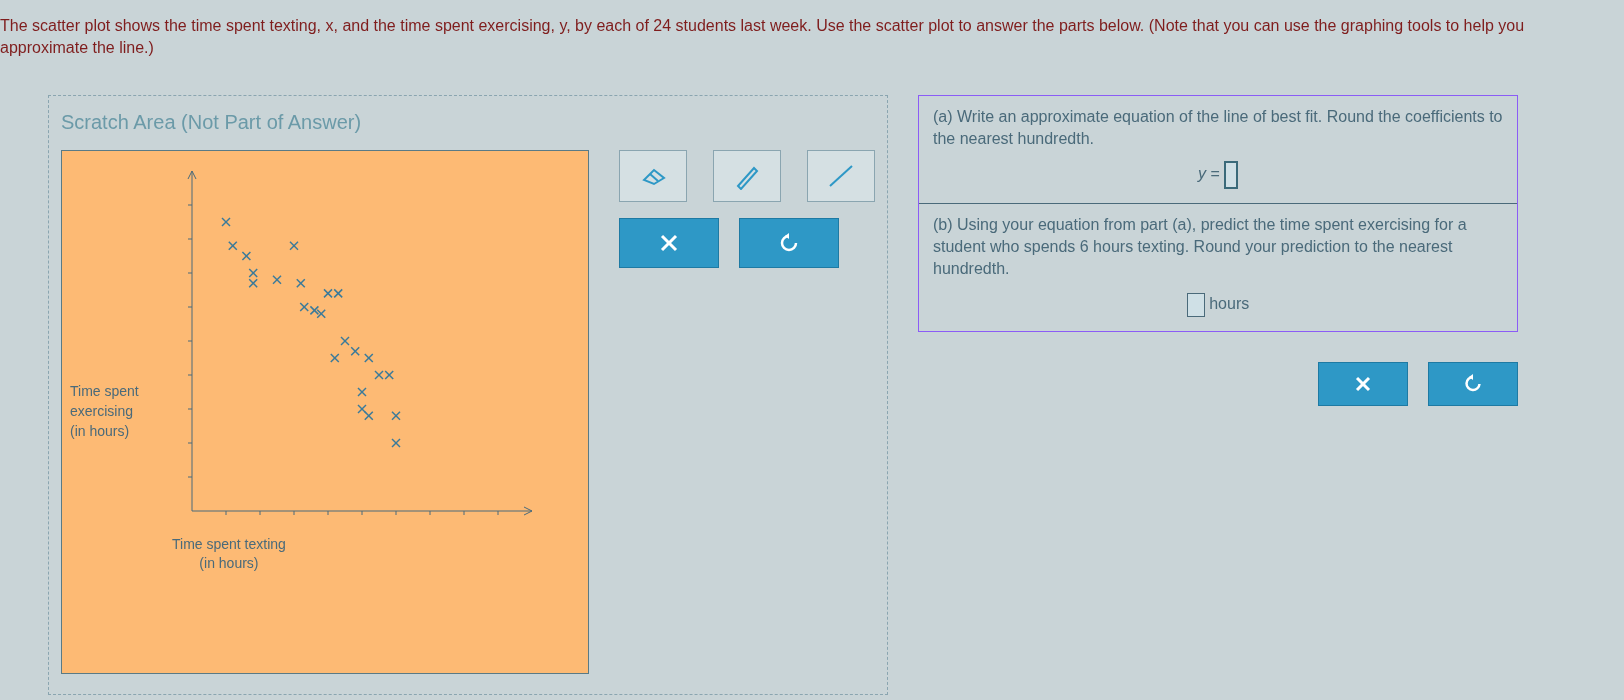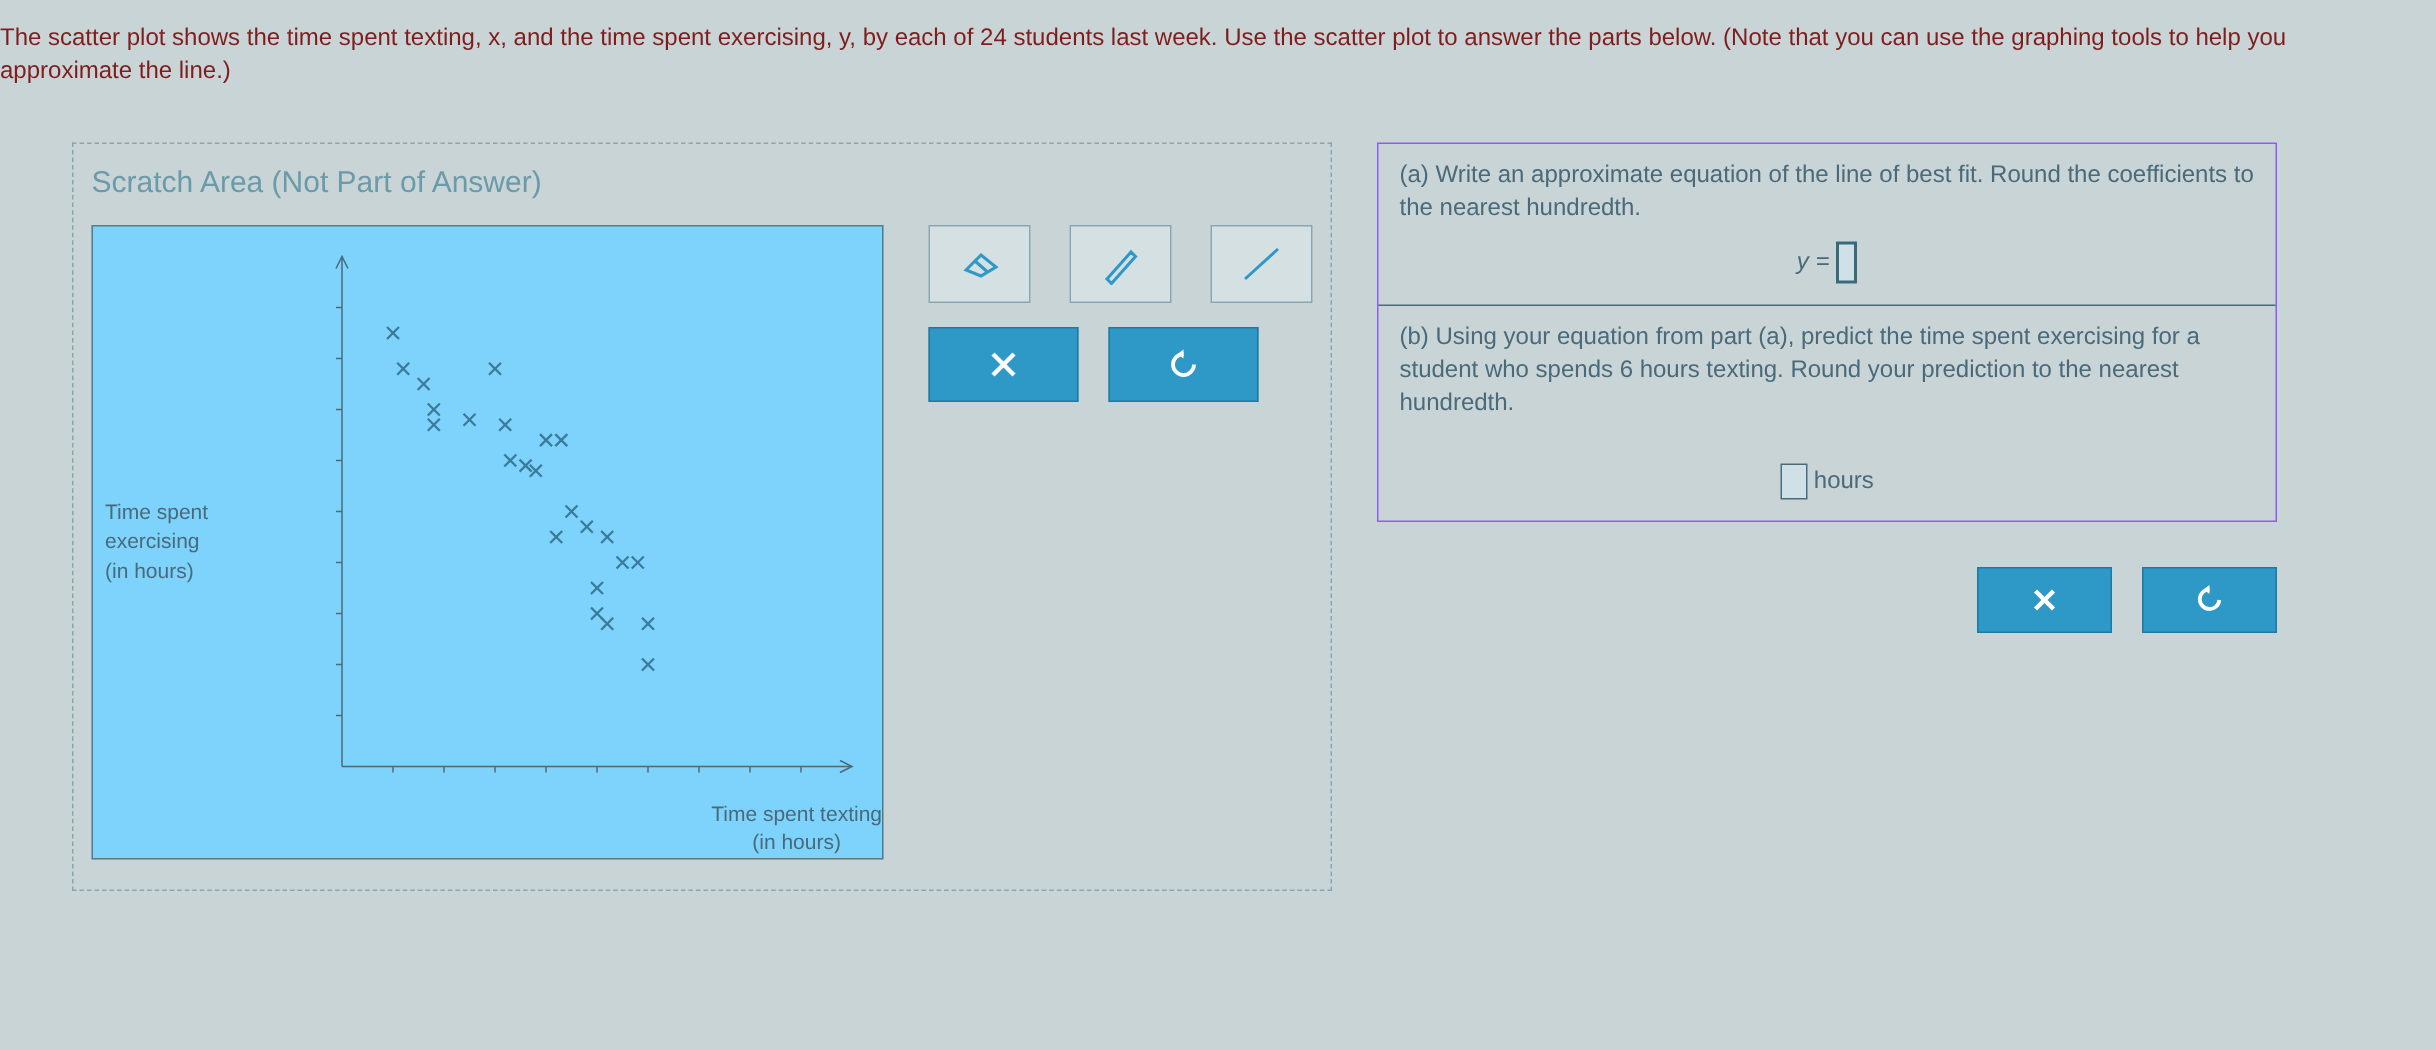--- a/index.html
+++ b/index.html
@@ -20,33 +20,33 @@
     border: 1px dashed #8aa5b0;
     padding: 12px 12px 20px 12px;
     width: 840px;
     position: relative;
   }
   .scratch-title { color: #6b9aa8; font-size: 20px; margin-bottom: 14px; }
   .scratch-content { display: flex; gap: 30px; align-items: flex-start; }
 
   .plot-box {
     border: 1px solid #5a7a85;
-    width: 530px; height: 423px;
+    width: 530px; height: 524px;
     display: flex; align-items: center;
     position: relative;
-    background: #7dd3fc;
+    background: #fdba74;
   }
   .ylabel {
     width: 110px;
     font-size: 14px;
     color: #4a6a7a;
     text-align: left;
     padding-left: 8px;
   }
-  .plot-inner { flex: 1; display: flex; flex-direction: column; align-items: flex-end; height: 100%; }
+  .plot-inner { flex: 1; display: flex; flex-direction: column; align-items: flex-start; height: 100%; }
   .plot-svg { width: 380px; height: 380px; }
   .xlabel { font-size: 14px; color: #4a6a7a; text-align: center; margin-top: 4px; }
 
   .tools { display: flex; flex-direction: column; gap: 16px; }
   .tool-row { display: flex; gap: 26px; align-items: center; justify-content: center; }
   .tool-btn {
     width: 68px; height: 52px;
     border: 1px solid #8aa5b0; background: #d5e0e3;
     display: flex; align-items: center; justify-content: center;
     cursor: pointer;
@@ -70,21 +70,21 @@
   .part:last-child { border-bottom: none; }
   .eq-row { text-align: center; margin-top: 10px; font-style: italic; color: #4a6a7a; }
   .inputbox {
     display: inline-block;
     border: 1px solid #4a6a7a;
     width: 18px; height: 24px;
     vertical-align: middle;
     background: #cfe0e6;
   }
   .eq-row .inputbox { border: 2px solid #3a6a7a; width: 14px; height: 28px; }
-  .hours-row { text-align: center; margin-top: 28px; }
+  .hours-row { text-align: center; margin-top: 12px; }
   .bottom-btns { display: flex; gap: 20px; justify-content: flex-end; margin-top: 30px; }
 </style>
 </head>
 <body>
 
 <div class="question-text">The scatter plot shows the time spent texting, x, and the time spent exercising, y, by each of 24 students last week. Use the scatter plot to answer the parts below. (Note that you can use the graphing tools to help you approximate the line.)</div>
 
 <div class="main-row">
 
   <div class="scratch-box">

